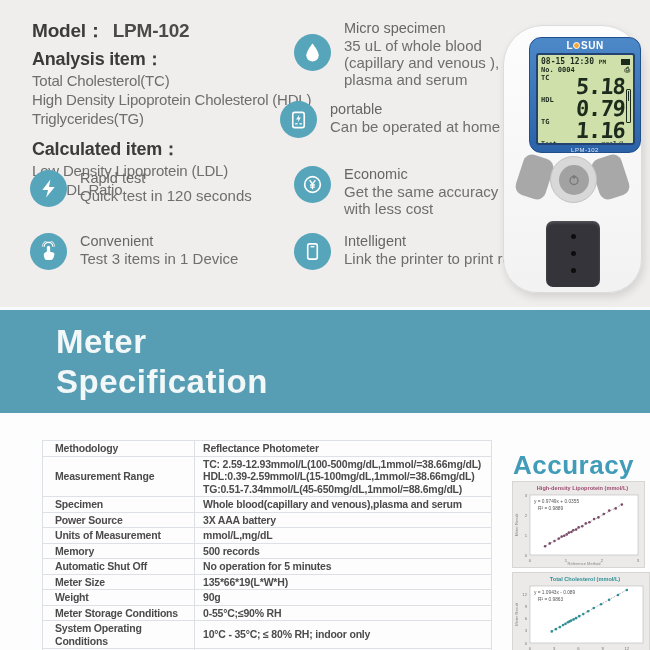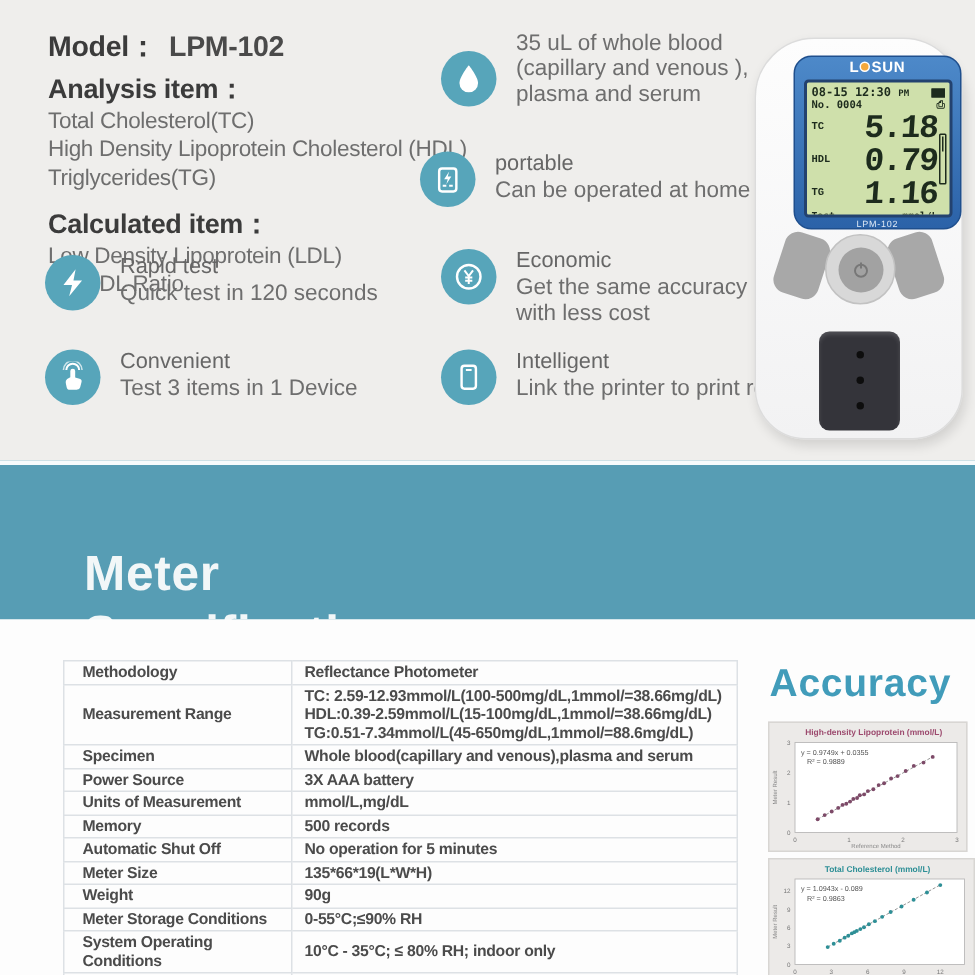--- a/index.html
+++ b/index.html
@@ -39,48 +39,48 @@
   .device-brand { text-align:center; font-size:10px; font-weight:bold; color:#fff; margin-top:2px; letter-spacing:0.5px; }
   .device-brand .sun-dot { display:inline-block; width:7px; height:7px; border-radius:50%; background:#f4a83c; border:1px solid #fff; vertical-align:middle; margin:0 0.5px 2px 0.5px; }
   .device-screen {
     position:absolute; left:6px; top:15px; width:99px; height:92px;
     background:#cfe0ab; border:2px solid #23426f; border-radius:3px;
     font-family:"DejaVu Sans Mono", monospace; color:#1d2b1d; overflow:hidden;
   }
   .lcd-row1 { display:flex; justify-content:space-between; padding:2px 3px 0 3px; font-size:8px; font-weight:bold; }
   .lcd-batt { width:9px; height:6px; border:1px solid #1d2b1d; margin-top:2px; background:#1d2b1d; }
   .lcd-row2 { padding:0 3px; font-size:7px; font-weight:bold; display:flex; justify-content:space-between; }
-  .lcd-line { display:flex; align-items:center; height:22px; padding:0 8px 0 3px;font-family:Liberation Mono, monospace; }
+  .lcd-line { display:flex; height:22px; padding:0 8px 0 3px; }
   .lcd-param { font-size:7px; font-weight:bold; width:18px; }
   .lcd-value { flex:1; text-align:right; font-size:22px; font-weight:bold; letter-spacing:-1px; transform:skewX(-4deg); }
   .lcd-bottom { display:flex; justify-content:space-between; padding:0 8px 0 3px; font-size:6.5px; font-weight:bold; }
   .lcd-strip { position:absolute; right:2px; top:34px; width:5px; height:34px; border:1px solid #1d2b1d; border-radius:1px; }
   .lcd-strip::after { content:""; display:block; margin:1px; height:10px; background:#1d2b1d; }
   .device-label { position:absolute; left:0; right:0; top:109px; text-align:center; font-size:6px; color:#dfe9f5; letter-spacing:0.5px; }
   .wing { position:absolute; width:31px; height:42px; background:#a8a8a8; border-radius:9px; top:130px; }
   .wing.left { left:15px; transform:rotate(18deg); }
   .wing.right { right:15px; transform:rotate(-18deg); }
   .power-outer { position:absolute; left:46px; top:130px; width:47px; height:47px; border-radius:50%; background:#d8d8d8; border:1px solid #c2c2c2; display:flex; align-items:center; justify-content:center; }
   .power-inner { width:30px; height:30px; border-radius:50%; background:#a2a2a2; display:flex; align-items:center; justify-content:center; }
   .power-inner svg { width:12px; height:12px; }
   .strip-port { position:absolute; left:42px; top:195px; width:54px; height:66px; background:#34343a; border-radius:7px; box-shadow:inset 0 2px 3px rgba(255,255,255,0.15); }
   .strip-port .dot { position:absolute; left:25px; width:5px; height:5px; border-radius:50%; background:#0d0d0d; }
   
   .banner { position:absolute; left:0; top:307px; width:650px; height:106px; background:#579db4; border-top:3px solid #f7fbfc; }
-  .banner-text { position:absolute; left:56px; top:12px; color:#f2f7f8; font-size:33px; font-weight:bold; line-height:40px; letter-spacing:0.5px;margin-top:40px; }
+  .banner-text { position:absolute; left:56px; top:12px; color:#f2f7f8; font-size:33px; font-weight:bold; line-height:40px; letter-spacing:0.5px; }
   
   .bottom-section { position:absolute; left:0; top:413px; width:650px; height:237px; background:#fdfdfd; }
   table.spec { position:absolute; left:42px; top:27px; width:450px; border-collapse:collapse; table-layout:fixed; }
   table.spec td {
     border:1px solid #dde1e5; font-size:10.5px; font-weight:bold; color:#4b4b4b;
     padding:1px 8px; line-height:12.5px; letter-spacing:-0.2px; vertical-align:middle;
   }
   table.spec td.lbl { width:152px;padding-left:12px; }
   table.spec td.val { white-space:pre-line; }
-  .accuracy-title { position:absolute; left:513px; top:27px; font-size:26px; font-weight:bold; color:#419cba; letter-spacing:0.5px; }
+  .accuracy-title { position:absolute; left:513px; top:37px; font-size:26px; font-weight:bold; color:#419cba; letter-spacing:0.5px; }
   .acc-chart { position:absolute; background:#eceae8; border:1px solid #d8d6d3; }
   .acc-chart.c0 { left:512px; top:68px; width:133px; height:87px; }
   .acc-chart.c1 { left:512px; top:159px; width:138px; height:84px; }
 </style>
 </head>
 <body>
 
 <div class="page">
 
   <div class="top-section">
@@ -126,20 +126,21 @@
       </div>
     </div>
 
     <div class="feature" style="left:294px; top:20px;">
       <div class="feature-icon" style="margin-top:14px;">
         <svg viewBox="0 0 22 22">
             <path d="M11 1.5 C11 1.5 4.5 9.5 4.5 14 a6.5 6.5 0 0 0 13 0 C17.5 9.5 11 1.5 11 1.5 Z" fill="#fff"></path>
           </svg>
       </div>
       <div class="feature-text">
+        <div class="feature-title">Micro specimen</div>
         <div class="feature-desc">35 uL of whole blood
 (capillary and venous ),
 plasma and serum</div>
       </div>
     </div>
 
     <div class="feature" style="left:280px; top:101px;">
       <div class="feature-icon">
         <svg viewBox="0 0 22 22" fill="none" stroke="#fff">
           <rect x="5" y="3.5" width="12" height="16" rx="2" stroke-width="1.7"></rect>

